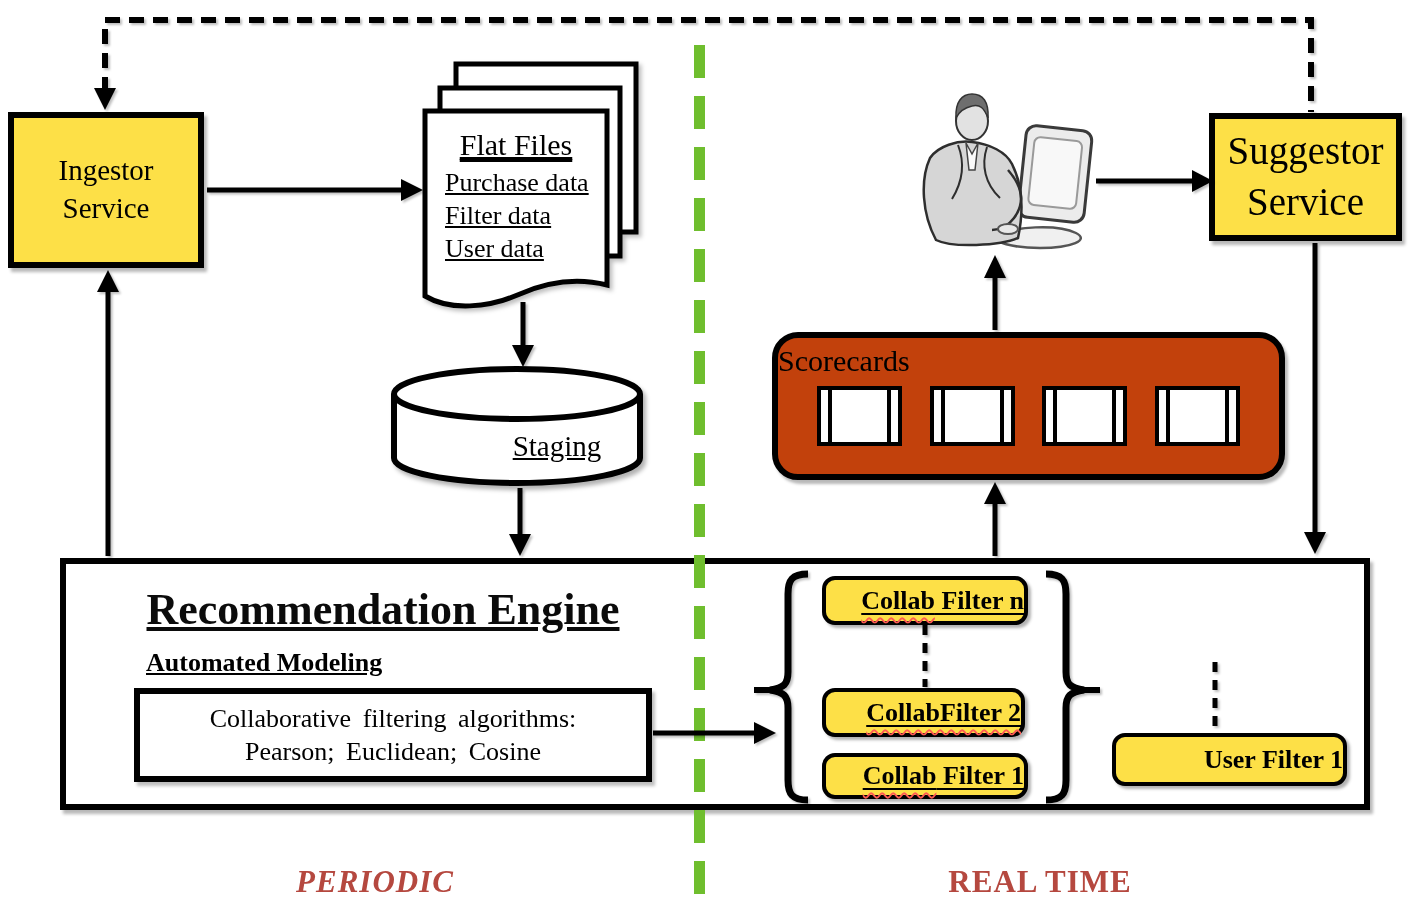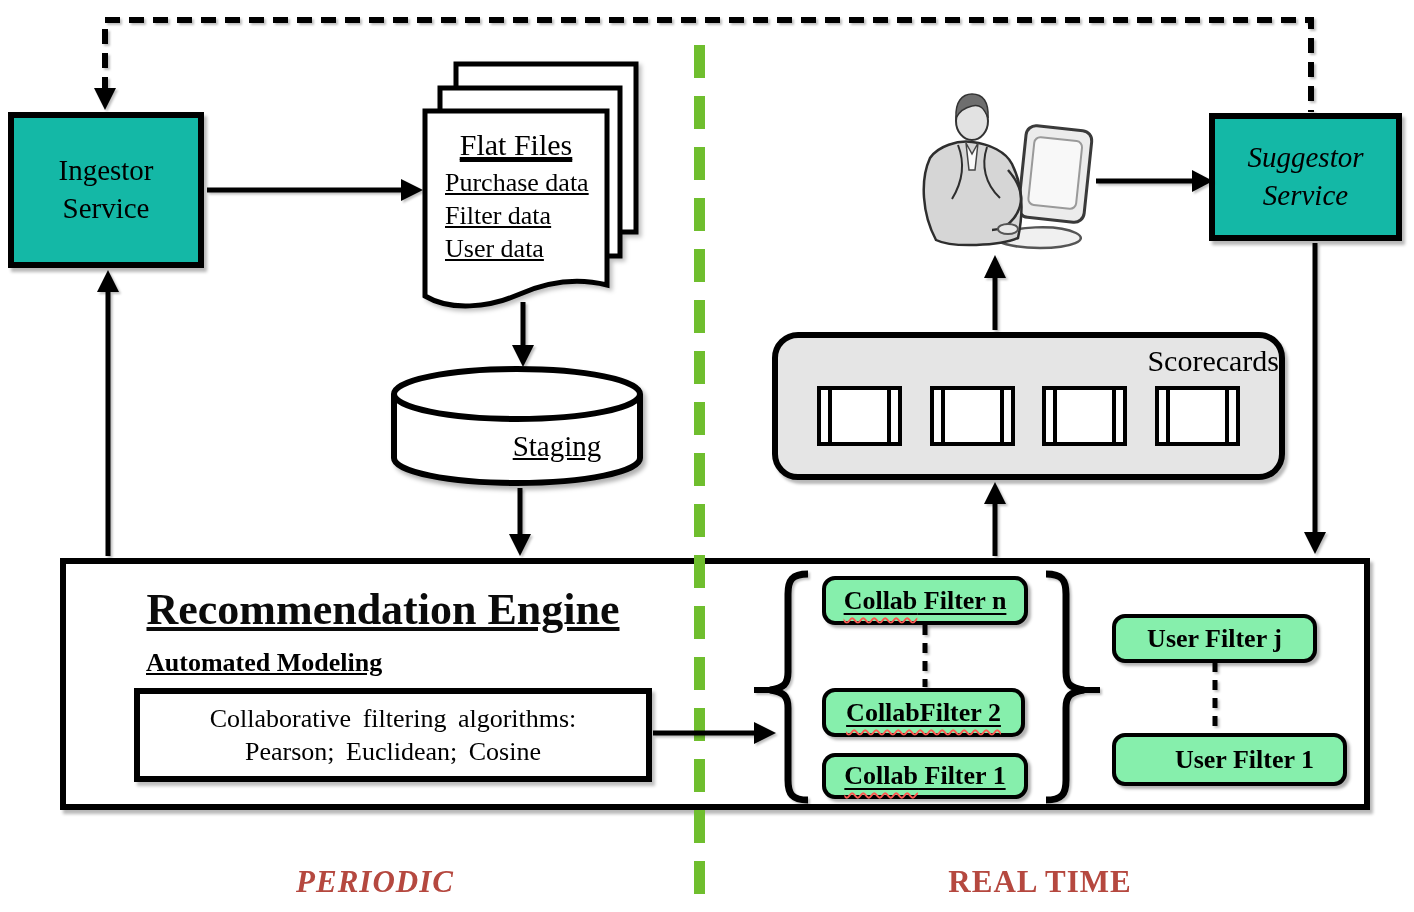--- a/index.html
+++ b/index.html
@@ -2,54 +2,54 @@
 <html><head>
 <meta charset="utf-8">
 <style>
   html,body{margin:0;padding:0;background:#fff;}
   #stage{
     position:relative;width:1414px;height:912px;background:#ffffff;
     font-family:"Liberation Serif",serif;overflow:hidden;
   }
   
   #shapes-svg{position:absolute;left:0;top:0;z-index:5;}
-  .node{position:absolute;z-index:10;background:#14b8a6;}
+  .node{position:absolute;z-index:10;background:#fde047;}
   .overlay-text{position:absolute;z-index:12;text-decoration:underline;}
   #divider{position:absolute;z-index:30;left:694px;top:45px;width:11px;height:867px;
     background:repeating-linear-gradient(to bottom,#6fbe2e 0 33px,transparent 33px 51px);}
   #connector-svg{position:absolute;left:0;top:0;z-index:40;
     filter:drop-shadow(2px 2px 1px rgba(0,0,0,0.25));}
   
   .thickbox{border:6px solid #000;box-shadow:3px 4px 3px rgba(0,0,0,0.28);
     display:flex;align-items:center;justify-content:center;text-align:center;}
   #ingestor-box{left:8px;top:112px;width:184px;height:144px;font-size:29px;line-height:1.3;}
-  #suggestor-box{left:1209px;top:113px;width:181px;height:116px;font-size:29px;line-height:1.3;font-style:italic;}
+  #suggestor-box{left:1209px;top:113px;width:181px;height:116px;font-size:39px;line-height:1.3;}
   #engine-box{left:60px;top:558px;width:1298px;height:240px;background:transparent;
     border:6px solid #000;box-shadow:3px 4px 3px rgba(0,0,0,0.28);}
   #engine-title{left:133px;top:584px;width:500px;text-align:center;
     font-size:44px;font-weight:bold;color:#0b0b0b;}
   #engine-subtitle{left:146px;top:648px;font-size:26px;font-weight:bold;}
   #algorithms-box{left:134px;top:688px;width:506px;height:82px;border:6px solid #000;
     background:#fff;box-shadow:3px 4px 3px rgba(0,0,0,0.25);z-index:11;
     display:flex;flex-direction:column;align-items:center;justify-content:center;
     font-size:26px;line-height:1.28;word-spacing:5px;text-align:left;}
   #scorecards-box{left:772px;top:332px;width:501px;height:136px;border:6px solid #000;
-    border-radius:26px;background:#e5e5e5;box-shadow:3px 4px 3px rgba(0,0,0,0.28);
-    display:flex;flex-direction:column;align-items:flex-end;}
+    border-radius:26px;background:#c2410c;box-shadow:3px 4px 3px rgba(0,0,0,0.28);
+    display:flex;flex-direction:column;align-items:flex-start;}
   #scorecards-title{font-size:30px;margin-top:6px;}
   #card-row{display:flex;width:100%;justify-content:space-evenly;padding:0 12px;
     box-sizing:border-box;margin-top:8px;}
   .scorecard{position:relative;width:77px;height:52px;border:4px solid #000;background:#fff;}
   .scorecard::before,.scorecard::after{content:"";position:absolute;top:0;bottom:0;width:0;
     border-left:4px solid #000;}
   .scorecard::before{left:7px;}
   .scorecard::after{right:7px;}
   
-  .filterbox{position:absolute;z-index:11;border:4px solid #000;border-radius:13px;background:#86efac;
-    box-shadow:3px 3px 3px rgba(0,0,0,0.3);display:flex;align-items:center;justify-content:center;
+  .filterbox{position:absolute;z-index:11;border:4px solid #000;border-radius:13px;background:#fde047;
+    box-shadow:3px 3px 3px rgba(0,0,0,0.3);display:flex;align-items:center;justify-content:flex-end;
     font-size:26px;font-weight:bold;}
   #collab-n{left:822px;top:576px;width:198px;height:41px;}
   #collab-2{left:822px;top:688px;width:195px;height:41px;}
   #collab-1{left:822px;top:753px;width:198px;height:38px;}
   #user-j{left:1112px;top:614px;width:197px;height:41px;}
   #user-1{left:1112px;top:733px;width:197px;height:45px;padding-left:30px;}
   .ul{text-decoration:underline solid #000 2px;text-underline-offset:4px;}
   .squig{text-decoration:underline wavy #ff5a52 1.5px;text-underline-offset:8px;}
   
   #flatfiles-text{left:425px;top:128px;width:182px;}
@@ -135,23 +135,20 @@
   <div class="filterbox" id="collab-n">
     <span class="ul"><span class="squig">Collab</span><span> Filter n</span></span>
   </div>
   <div class="filterbox" id="collab-2">
     <span class="ul"><span class="squig">CollabFilter 2</span><span></span></span>
   </div>
   <div class="filterbox" id="collab-1">
     <span class="ul"><span class="squig">Collab</span><span> Filter 1</span></span>
   </div>
 
-  <div class="filterbox" id="user-j">
-    <span>User Filter j</span>
-  </div>
   <div class="filterbox" id="user-1">
     <span>User Filter 1</span>
   </div>
 
   <div id="divider"></div>
 
   <svg id="connector-svg" width="1414" height="912" viewBox="0 0 1414 912">
 
     <g>
       <path d="M 105,92 L 105,20 L 1311,20 L 1311,112" fill="none" stroke="#000" stroke-width="6" stroke-dasharray="15 9"></path>

